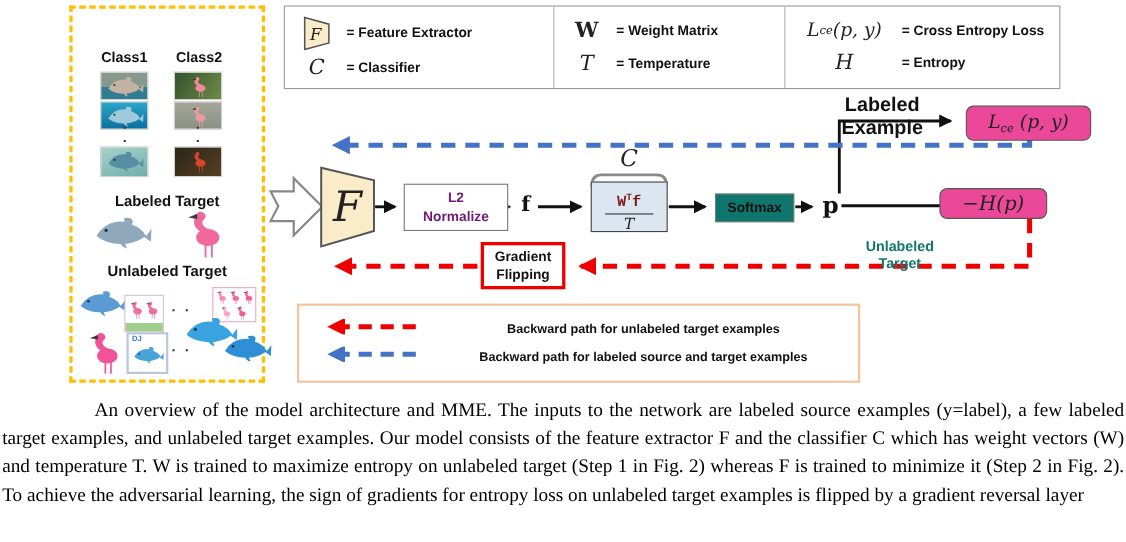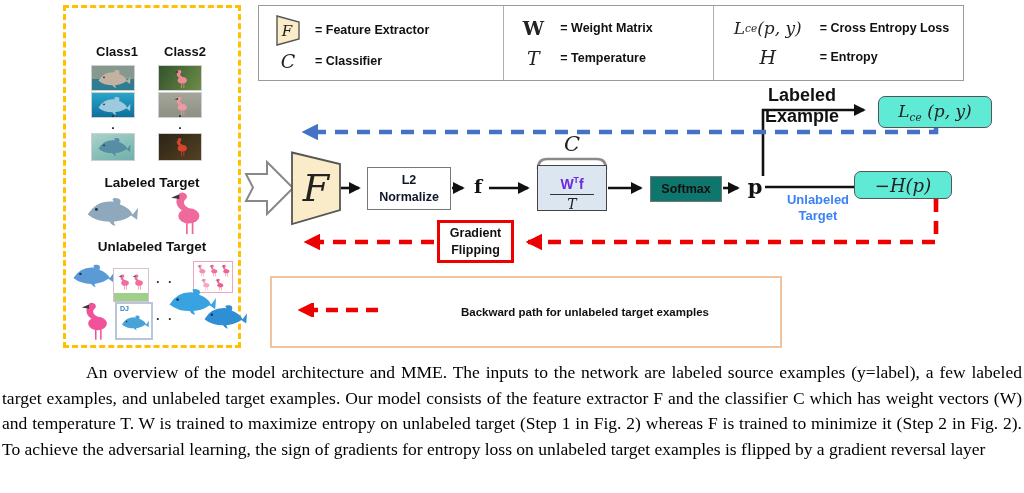--- a/index.html
+++ b/index.html
@@ -10,21 +10,21 @@
   }
   .abs { position:absolute; }
 
   
   .panel-left {
     left:63px; top:5px; width:178px; height:343px;
     border:3px dashed #FFC000; background:#fff;
   }
   .pl-title { position:absolute; left:0; width:100%; text-align:center;
     font-weight:700; font-size:13.5px; color:#111; }
-  .cls-lbl { position:absolute; text-align:right; font-weight:700; font-size:13px; color:#111; }
+  .cls-lbl { position:absolute; text-align:center; font-weight:700; font-size:13px; color:#111; }
   .photo { position:absolute; width:44px; height:26px; overflow:hidden; border:1px solid #cfcfcf; }
   .photo svg { position:absolute; left:3px; top:3px; width:38px; height:20px; }
   .ph-d1 { background:linear-gradient(180deg,#87988f 54%,#2f7d92 54%); }
   .ph-d2 { background:linear-gradient(180deg,#2aa6c9,#0d6f9e); }
   .ph-d3 { background:linear-gradient(160deg,#a9d2cb,#6fb0ab); }
   .ph-f1 { background:linear-gradient(120deg,#33532c,#6d8c47); }
   .ph-f2 { background:linear-gradient(180deg,#a3a699,#8d9084); }
   .ph-f3 { background:linear-gradient(140deg,#2c2517,#55402а); background:linear-gradient(140deg,#2c2517,#554022); }
   .dots { position:absolute; font-weight:700; font-size:13px; color:#333; letter-spacing:2px; }
   .dots.vert { transform:rotate(90deg); transform-origin:center; }
@@ -44,42 +44,42 @@
   .lt-row { display:flex; align-items:center; gap:10px; }
   .lt-sym { min-width:34px; display:flex; justify-content:center; align-items:center;
     font-family:"DejaVu Serif", serif; font-size:19px; color:#222; }
   .lt-col3 .lt-sym { min-width:84px; }
   .lt-meaning { font-weight:700; font-size:12.5px; color:#111; white-space:nowrap; }
   .it { font-style:italic; }
   sub.small { font-size:0.62em; }
   sup.small { font-size:0.62em; }
 
   
-  .box-l2 { left:367px; top:167px; width:84px; height:43px; background:#fff;
+  .box-l2 { left:367px; top:167px; width:95px; height:43px; background:#fff;
     border:1.5px solid #777; display:flex; flex-direction:column; justify-content:center;
-    text-align:center; font-weight:700; font-size:12.5px; line-height:1.3; color:#0f172a; }
+    text-align:center; font-weight:700; font-size:12.5px; line-height:1.3; color:#701a75; }
   .c-label { left:537px; top:132px; width:70px; text-align:center;
     font-family:"DejaVu Serif", serif; font-style:italic; font-size:21px; color:#222; }
   .cbox { left:537px; top:165px; width:70px; height:46px; background:#DCE6F1;
     border:1.5px solid #444; display:flex; flex-direction:column; align-items:center; justify-content:center; }
-  .cbox .num { font-family:Liberation Sans, sans-serif; font-weight:700; font-size:14px; color:#6d28d9; line-height:1.05;margin-top:12px; }
+  .cbox .num { font-family:Liberation Mono, monospace; font-weight:700; font-size:14px; color:#7f1d1d; line-height:1.05;margin-top:12px; }
   .cbox .bar { width:44px; border-top:1.6px solid #333; margin:2px 0; }
   .cbox .den { font-family:"DejaVu Serif", serif; font-style:italic; font-size:14px; color:#222; line-height:1.05; }
   .softmax { left:650px; top:176px; width:72px; height:26px; background:#0f766e;
     border:1.5px solid #777; display:flex; align-items:center; justify-content:center;
     font-weight:700; font-size:12.5px; color:#111; }
   .fvec { left:468px; top:175px; width:20px; text-align:center;
     font-family:"DejaVu Serif", serif; font-weight:700; font-size:19px; color:#111; }
   .pvec { left:745px; top:174px; width:20px; text-align:center;
     font-family:"DejaVu Serif", serif; font-weight:700; font-size:21px; color:#111; }
   .lbl-example { left:735px; top:85px; width:134px; text-align:center;
     font-weight:700; font-size:18px; color:#111; }
-  .unlabeled-lbl { left:776px; top:192px; width:84px; text-align:center;
-    font-weight:700; font-size:13px; line-height:1.25; color:#3b82f6; }
-  .loss-box { background:#5eead4; border:1.6px solid #555; border-radius:7px;
+  .unlabeled-lbl { left:776px; top:216px; width:84px; text-align:center;
+    font-weight:700; font-size:13px; line-height:1.25; color:#0f766e; }
+  .loss-box { background:#ec4899; border:1.6px solid #555; border-radius:7px;
     display:flex; align-items:center; justify-content:center;
     font-family:"DejaVu Serif", serif; font-style:italic; color:#222; }
   .lce-box { left:878px; top:96px; width:114px; height:32px; font-size:17px; }
   .negh-box { left:854px; top:171px; width:98px; height:28px; font-size:18px; }
   .grad-box { left:437px; top:220px; width:77px; height:43px; background:#fff;
     border:3px solid #EE0000; display:flex; flex-direction:column; justify-content:center;
     text-align:center; font-weight:700; font-size:12.5px; line-height:1.3; color:#111; }
 
   
   .legend-bottom { left:258px; top:276px; width:512px; height:72px;
@@ -329,17 +329,25 @@
 
   <div class="abs legend-bottom">
     <div class="lb-row">
       <span class="lb-sample">
         <svg width="96" height="14" viewBox="0 0 96 14">
             <line x1="92" y1="7" x2="14" y2="7" stroke="#EE0000" stroke-width="4.6" stroke-dasharray="12 8" marker-end="url(#mk-red)"></line>
           </svg>
       </span>
       <span class="lb-lbl">Backward path for unlabeled target examples</span>
     </div>
+    <div class="lb-row">
+      <span class="lb-sample">
+        <svg width="96" height="14" viewBox="0 0 96 14">
+            <line x1="92" y1="7" x2="14" y2="7" stroke="#4472C4" stroke-width="4.6" stroke-dasharray="12 8" marker-end="url(#mk-blue)"></line>
+          </svg>
+      </span>
+      <span class="lb-lbl">Backward path for labeled source and target examples</span>
+    </div>
   </div>
 
   <div class="abs caption">An overview of the model architecture and MME. The inputs to the network are labeled source examples (y=label), a few labeled target examples, and unlabeled target examples. Our model consists of the feature extractor F and the classifier C which has weight vectors (W) and temperature T.  W is trained to maximize entropy on unlabeled target (Step 1 in Fig. 2) whereas F is trained to minimize it (Step 2 in Fig.  2). To achieve the adversarial learning, the sign of gradients for entropy loss on unlabeled target examples is flipped by a gradient reversal layer</div>
 
 </div>
 
 </body></html>

